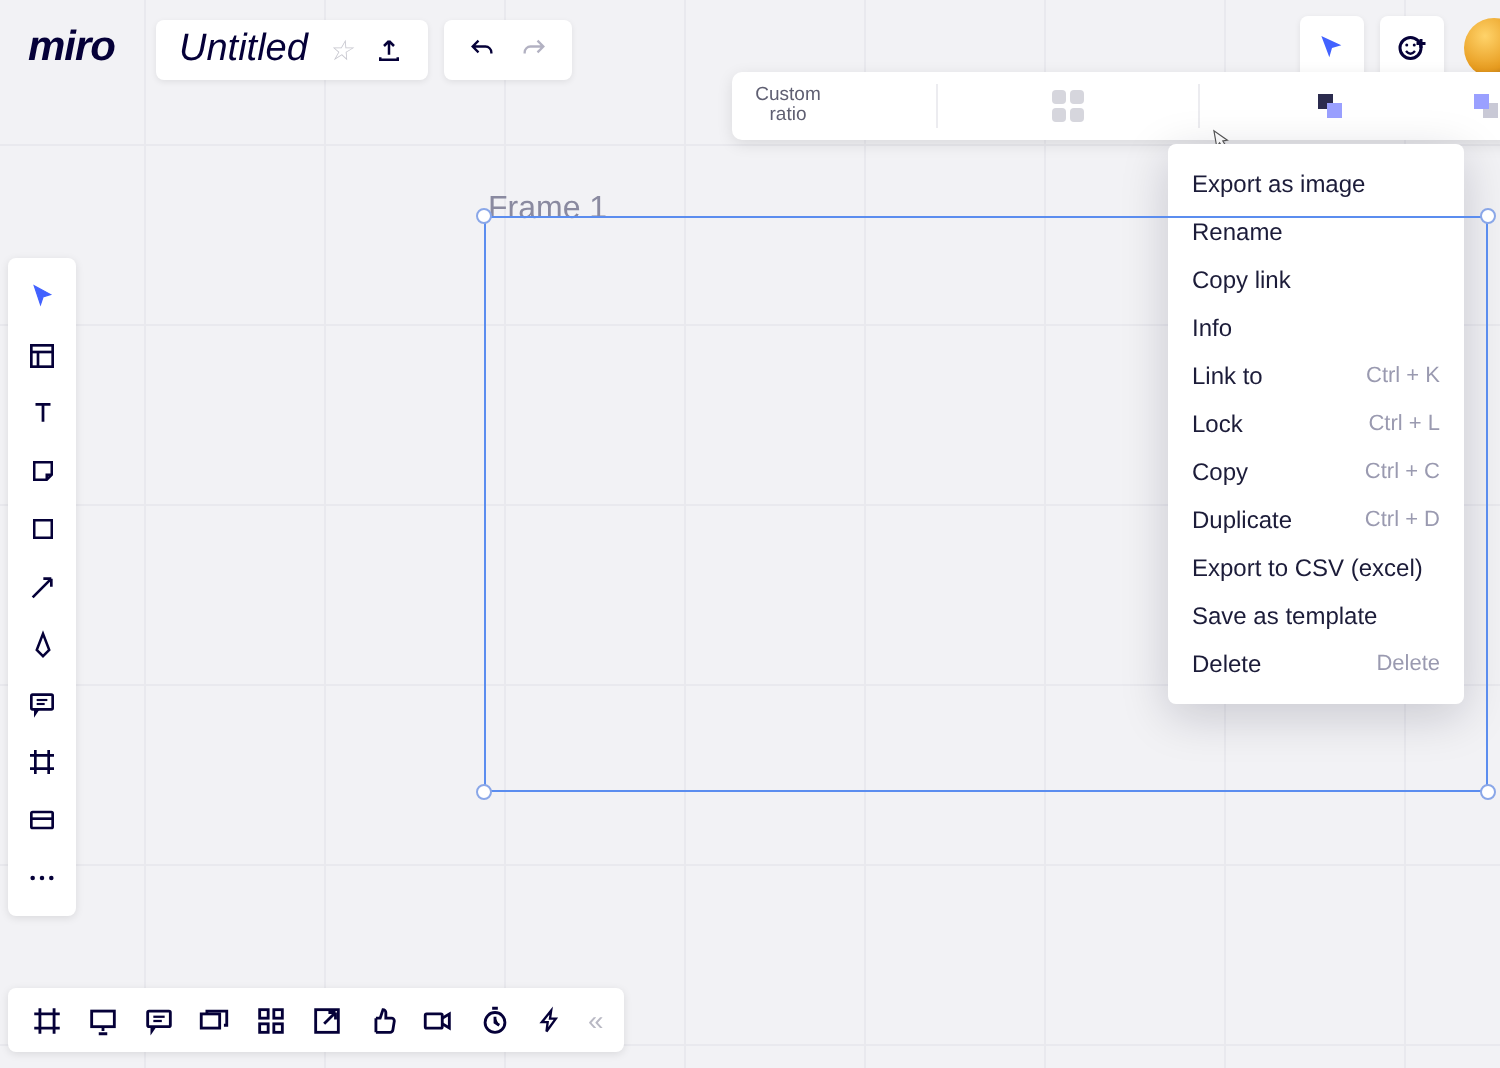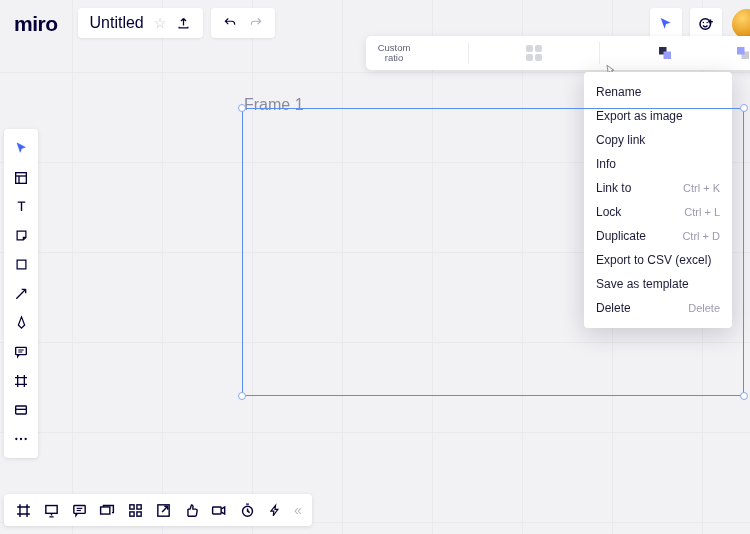--- a/index.html
+++ b/index.html
@@ -9,31 +9,31 @@
     background-image:
       linear-gradient(#e9e9ee 1px, transparent 1px),
       linear-gradient(90deg, #e9e9ee 1px, transparent 1px);
     background-size: 90px 90px;
     background-position: -18px -18px;
     position: relative;
   }
 
   
   .header-left {
-    position: absolute; top: 8px; left: 0; display: flex; align-items: flex-start; gap: 8px;
+    position: absolute; top: 8px; left: 0; display: flex; align-items: center; gap: 8px; font-style: italic;
   }
   .logo {
     font-weight: 700; font-size: 21px; color: #050038; padding: 4px 12px 6px 14px;
     letter-spacing: -0.5px;
   }
   .title-card {
     background: #fff; border-radius: 4px; box-shadow: 0 1px 3px rgba(0,0,0,.08);
     display: flex; align-items: center; gap: 10px; padding: 6px 12px; height: 30px;
   }
-  .title-text { font-size: 16px; color: #050038; }
+  .title-text { font-size: 19px; color: #050038; }
   .star { color: #c7c7cf; font-size: 14px; line-height: 1; }
   .upload svg { display:block; }
   .undo-card {
     background: #fff; border-radius: 4px; box-shadow: 0 1px 3px rgba(0,0,0,.08);
     display: flex; align-items: center; height: 30px; padding: 0 6px;
   }
   .undo-btn, .redo-btn { width: 26px; height: 28px; display:flex; align-items:center; justify-content:center; }
   .redo-btn { opacity: .3; }
 
   
@@ -214,42 +214,46 @@
 </div>
 
 <div class="cursor-pointer">
   <svg width="14" height="16" viewBox="0 0 24 24">
       <path d="M7 3l0 14 3-3 2 5 3-1-2-5 4 0z" fill="#fff" stroke="#555" stroke-width="1"></path>
     </svg>
 </div>
 
 <div class="ctx-menu">
   <div class="ctx-item">
+      <span>Export as image</span>
+      <span class="sc"></span>
+    </div>
+  <div class="ctx-item">
       <span>Rename</span>
-      <span class="sc"></span>
-    </div>
-  <div class="ctx-item">
-      <span>Export as image</span>
       <span class="sc"></span>
     </div>
   <div class="ctx-item">
       <span>Copy link</span>
       <span class="sc"></span>
     </div>
   <div class="ctx-item">
       <span>Info</span>
       <span class="sc"></span>
     </div>
   <div class="ctx-item">
       <span>Link to</span>
       <span class="sc">Ctrl + K</span>
     </div>
   <div class="ctx-item">
       <span>Lock</span>
       <span class="sc">Ctrl + L</span>
+    </div>
+  <div class="ctx-item">
+      <span>Copy</span>
+      <span class="sc">Ctrl + C</span>
     </div>
   <div class="ctx-item">
       <span>Duplicate</span>
       <span class="sc">Ctrl + D</span>
     </div>
   <div class="ctx-item">
       <span>Export to CSV (excel)</span>
       <span class="sc"></span>
     </div>
   <div class="ctx-item">

